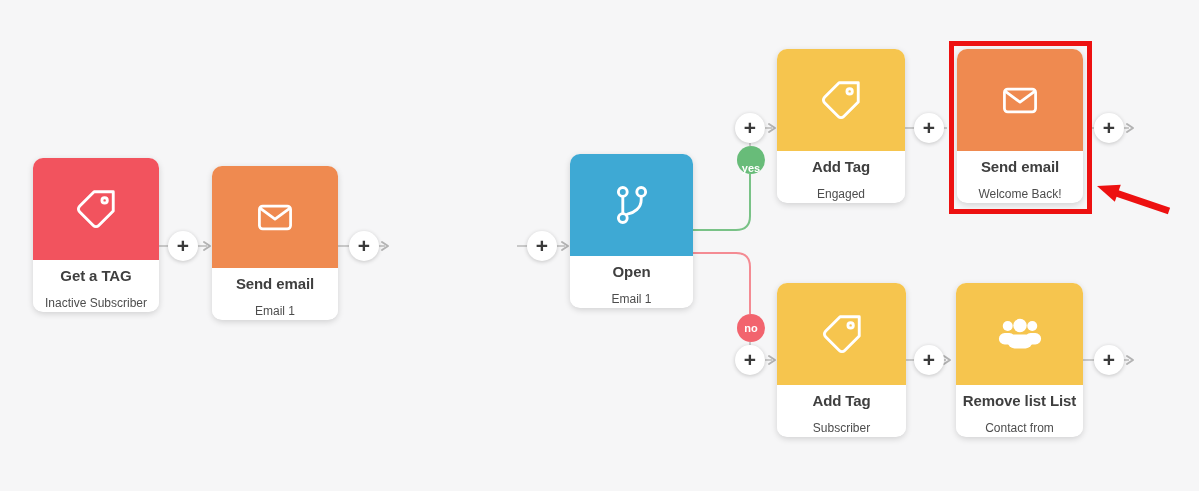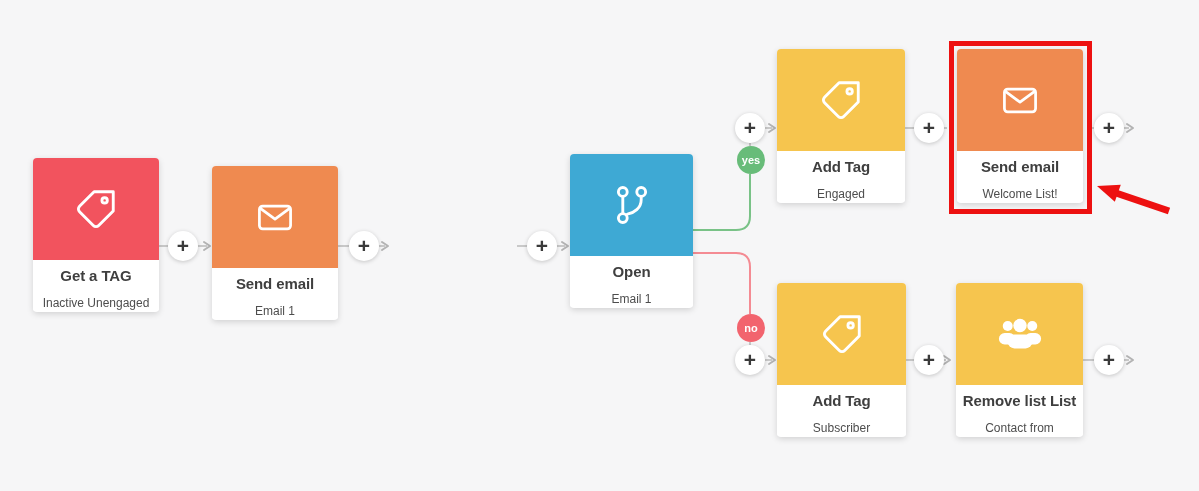--- a/index.html
+++ b/index.html
@@ -17,21 +17,21 @@
   .stroke-arrowhead { stroke: var(--color-arrowhead,#b3b3b3); stroke-width:2; fill:none;
     stroke-linecap:round; stroke-linejoin:round; }
   .stroke-yes { stroke: var(--color-yes_line,#79c287); stroke-width:2; fill:none; }
   .stroke-no  { stroke: var(--color-no_line,#f48b93); stroke-width:2; fill:none; }
   .annotation-line { stroke: var(--color-annotation,#ed1111); stroke-width:7; fill:none; stroke-linecap:butt; }
   .annotation-head { fill: var(--color-annotation,#ed1111); }
 
   
   .node {
     position:absolute; z-index:1;
-    background:#fff; border-radius:4px; overflow:hidden;
+    background:#fff; border-radius:10px; overflow:hidden;
     box-shadow:0 2px 6px rgba(0,0,0,.15);
     cursor:pointer;
   }
   .node-color { height:102px; display:flex; align-items:center; justify-content:center; }
   .node-label { padding-top:6px; text-align:center; background:#fff; }
   .node-title {
     font-size:15px; font-weight:700; color:var(--color-title,#3f3f3f);
     letter-spacing:-.1px; line-height:19px;
   }
   .node-subtitle { font-size:12px; color:var(--color-subtitle,#4d4d4d); line-height:15px; margin-top:11px; }
@@ -46,21 +46,21 @@
     font-size:21px; font-weight:700; color:var(--color-plus_glyph,#3a3a3a);
     line-height:1; transform:translateY(-1px);
   }
 
   
   .badge {
     position:absolute; z-index:2; width:28px; height:28px; border-radius:50%;
     display:flex; align-items:center; justify-content:center;
     color:#fff; font-size:11px; font-weight:700;
   }
-  .badge-yes { background:var(--color-yes_badge,#68bc79); }
+  .badge-yes { background:var(--color-yes_badge,#68bc79);align-items:flex-end; }
   .badge-no  { background:var(--color-no_badge,#f2646e); }
 
   
   .highlight-box {
     position:absolute; z-index:4; left:949px; top:41px; width:143px; height:173px;
     border:5px solid var(--color-annotation,#ed1111); pointer-events:none;
   }
   .icon-svg { display:block; }
 </style>
 </head>
@@ -107,21 +107,21 @@
     <div class="node-color" style="background-color: rgb(242, 83, 94);">
       <svg class="icon-svg" width="46" height="46" viewBox="0 0 24 24" fill="none" stroke="#fff" stroke-width="1.5" stroke-linecap="round" stroke-linejoin="round">
         <g transform="scale(-1 1) translate(-24 0)">
           <path d="M20.59 13.41 13.41 20.59a2 2 0 0 1-2.83 0L3 13V3h10l7.59 7.59a2 2 0 0 1 0 2.82z"></path>
           <circle cx="7.5" cy="7.5" r="1.4"></circle>
         </g>
       </svg>
     </div>
     <div class="node-label">
       <div class="node-title">Get a TAG</div>
-      <div class="node-subtitle">Inactive Unengaged</div>
+      <div class="node-subtitle">Inactive Subscriber</div>
     </div>
   </div>
 
   <div class="node" style="left:212px;top:166px;width:126px;height:154px;">
     <div class="node-color" style="background-color: rgb(239, 138, 80);">
       <svg class="icon-svg" width="44" height="44" viewBox="0 0 24 24" fill="none" stroke="#fff" stroke-width="1.5" stroke-linecap="round" stroke-linejoin="round">
         <rect x="3.5" y="6" width="17" height="12.5" rx="1.8"></rect>
         <polyline points="4.2,7.4 12,13.2 19.8,7.4"></polyline>
       </svg>
     </div>
@@ -165,21 +165,21 @@
 
   <div class="node" style="left:957px;top:49px;width:126px;height:154px;">
     <div class="node-color" style="background-color: rgb(239, 138, 80);">
       <svg class="icon-svg" width="44" height="44" viewBox="0 0 24 24" fill="none" stroke="#fff" stroke-width="1.5" stroke-linecap="round" stroke-linejoin="round">
         <rect x="3.5" y="6" width="17" height="12.5" rx="1.8"></rect>
         <polyline points="4.2,7.4 12,13.2 19.8,7.4"></polyline>
       </svg>
     </div>
     <div class="node-label">
       <div class="node-title">Send email</div>
-      <div class="node-subtitle">Welcome List!</div>
+      <div class="node-subtitle">Welcome Back!</div>
     </div>
   </div>
 
   <div class="node" style="left:777px;top:283px;width:129px;height:154px;">
     <div class="node-color" style="background-color: rgb(246, 197, 78);">
       <svg class="icon-svg" width="46" height="46" viewBox="0 0 24 24" fill="none" stroke="#fff" stroke-width="1.5" stroke-linecap="round" stroke-linejoin="round">
         <g transform="scale(-1 1) translate(-24 0)">
           <path d="M20.59 13.41 13.41 20.59a2 2 0 0 1-2.83 0L3 13V3h10l7.59 7.59a2 2 0 0 1 0 2.82z"></path>
           <circle cx="7.5" cy="7.5" r="1.4"></circle>
         </g>

